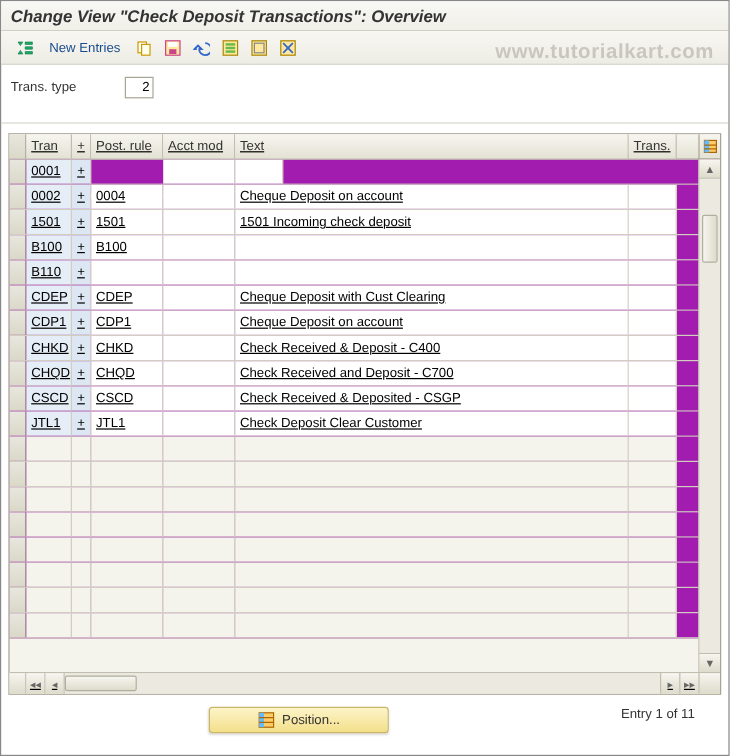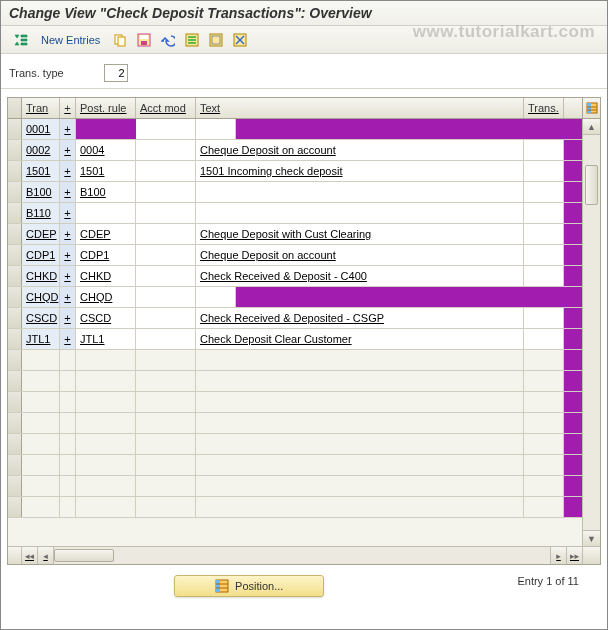--- a/index.html
+++ b/index.html
@@ -40,21 +40,21 @@
       cursor: pointer;
       border-radius: 2px;
     }
     .tb-link {
       color: #1a4d8f;
       cursor: pointer;
       margin: 0 6px;
       font-size: 11px;
     }
     .filterbar {
-      padding: 10px 8px 6px 8px;
+      padding: 10px 8px 20px 8px;
       display: flex;
       align-items: center;
       gap: 6px;
       border-bottom: 1px solid #d8d6cc;
     }
     .filter-label { font-size: 11px; color: #333; }
     .filter-input {
       width: 24px;
       height: 18px;
       border: 1px solid #a8a494;
@@ -219,21 +219,21 @@
       gap: 6px;
       cursor: pointer;
       font-size: 11px;
       color: #333;
       box-shadow: 0 1px 2px rgba(0,0,0,0.15);
     }
     .entry-text { font-size: 11px; color: #333; }
 
     .watermark {
       position: absolute;
-      top: 21px;
+      top: 32px;
       right: 12px;
       font-size: 17px;
       color: rgba(150,148,140,0.45);
       font-weight: bold;
       letter-spacing: 0.5px;
       pointer-events: none;
     }
     svg { display: block; }
   </style>
 </head>
@@ -388,20 +388,21 @@
         <div class="gc c-acct"></div>
         <div class="gc c-text">Check Received &amp; Deposit - C400</div>
         <div class="gc c-trans"></div>
       </div>
       <div class="grid-row">
         <div class="gc rowheader-c rowheader"></div>
         <div class="gc c-tran">CHQD</div>
         <div class="gc c-pl">+</div>
         <div class="gc c-rule">CHQD</div>
         <div class="gc c-acct"></div>
+        <div class="gc c-text">Check Received and Deposit - C700</div>
         <div class="gc c-trans"></div>
       </div>
       <div class="grid-row">
         <div class="gc rowheader-c rowheader"></div>
         <div class="gc c-tran">CSCD</div>
         <div class="gc c-pl">+</div>
         <div class="gc c-rule">CSCD</div>
         <div class="gc c-acct"></div>
         <div class="gc c-text">Check Received &amp; Deposited - CSGP</div>
         <div class="gc c-trans"></div>

